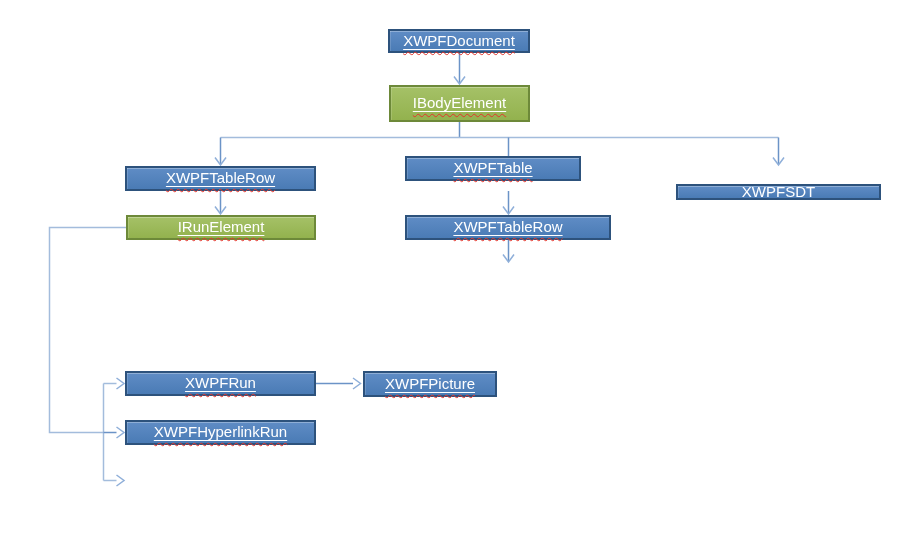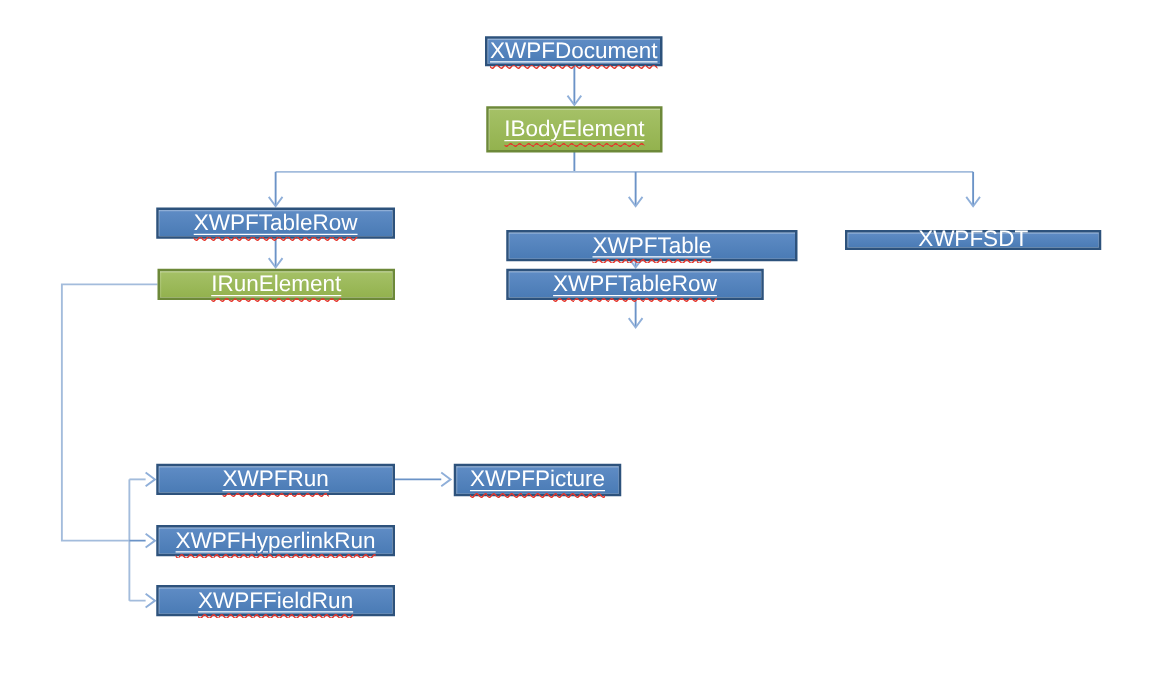--- a/index.html
+++ b/index.html
@@ -32,21 +32,21 @@
   .node.blue {
     background: linear-gradient(180deg, #5f8cc5 0%, #4a7bb5 100%);
     border-color: #2d527c;
   }
   .node.green {
     background: linear-gradient(180deg, #a5c167 0%, #93b24e 100%);
     border-color: #6d8939;
   }
   .lbl {
     color: #ffffff;
-    font-size: 18px;
+    font-size: 15px;
     line-height: 1;
     white-space: nowrap;
     padding-bottom: 2px;
   }
   .u {
     text-decoration-line: underline;
     text-decoration-style: solid;
     text-decoration-color: #ffffff;
     text-decoration-thickness: 1px;
     text-underline-offset: 3px;
@@ -119,21 +119,21 @@
   </div>
 
   <div class="node green" style="left:389px;top:85px;width:141px;height:37px">
     <span class="lbl u"><span class="squig">IBodyElement</span></span>
   </div>
 
   <div class="node blue" style="left:125px;top:166px;width:191px;height:25px">
     <span class="lbl u"><span class="squig">XWPFTableRow</span></span>
   </div>
 
-  <div class="node blue" style="left:405px;top:184px;width:233px;height:25px">
+  <div class="node blue" style="left:405px;top:156px;width:176px;height:25px">
     <span class="lbl u"><span class="squig">XWPFTable</span></span>
   </div>
 
   <div class="node blue" style="left:676px;top:184px;width:205px;height:16px">
     <span class="lbl"><span>XWPFSDT</span></span>
   </div>
 
   <div class="node green" style="left:126px;top:215px;width:190px;height:25px">
     <span class="lbl u"><span class="squig">IRunElement</span></span>
   </div>
@@ -148,17 +148,14 @@
   </div>
 
   <div class="node blue" style="left:363px;top:371px;width:134px;height:26px">
     <span class="lbl u"><span class="squig">XWPFPicture</span></span>
   </div>
 
   <div class="node blue" style="left:125px;top:420px;width:191px;height:25px">
     <span class="lbl u"><span class="squig">XWPFHyperlinkRun</span></span>
   </div>
 
-  <div class="node blue" style="left:125px;top:468px;width:191px;height:25px">
-    <span class="lbl u"><span class="squig">XWPFFieldRun</span></span>
-  </div>
 
 </div>
 
 </body></html>

